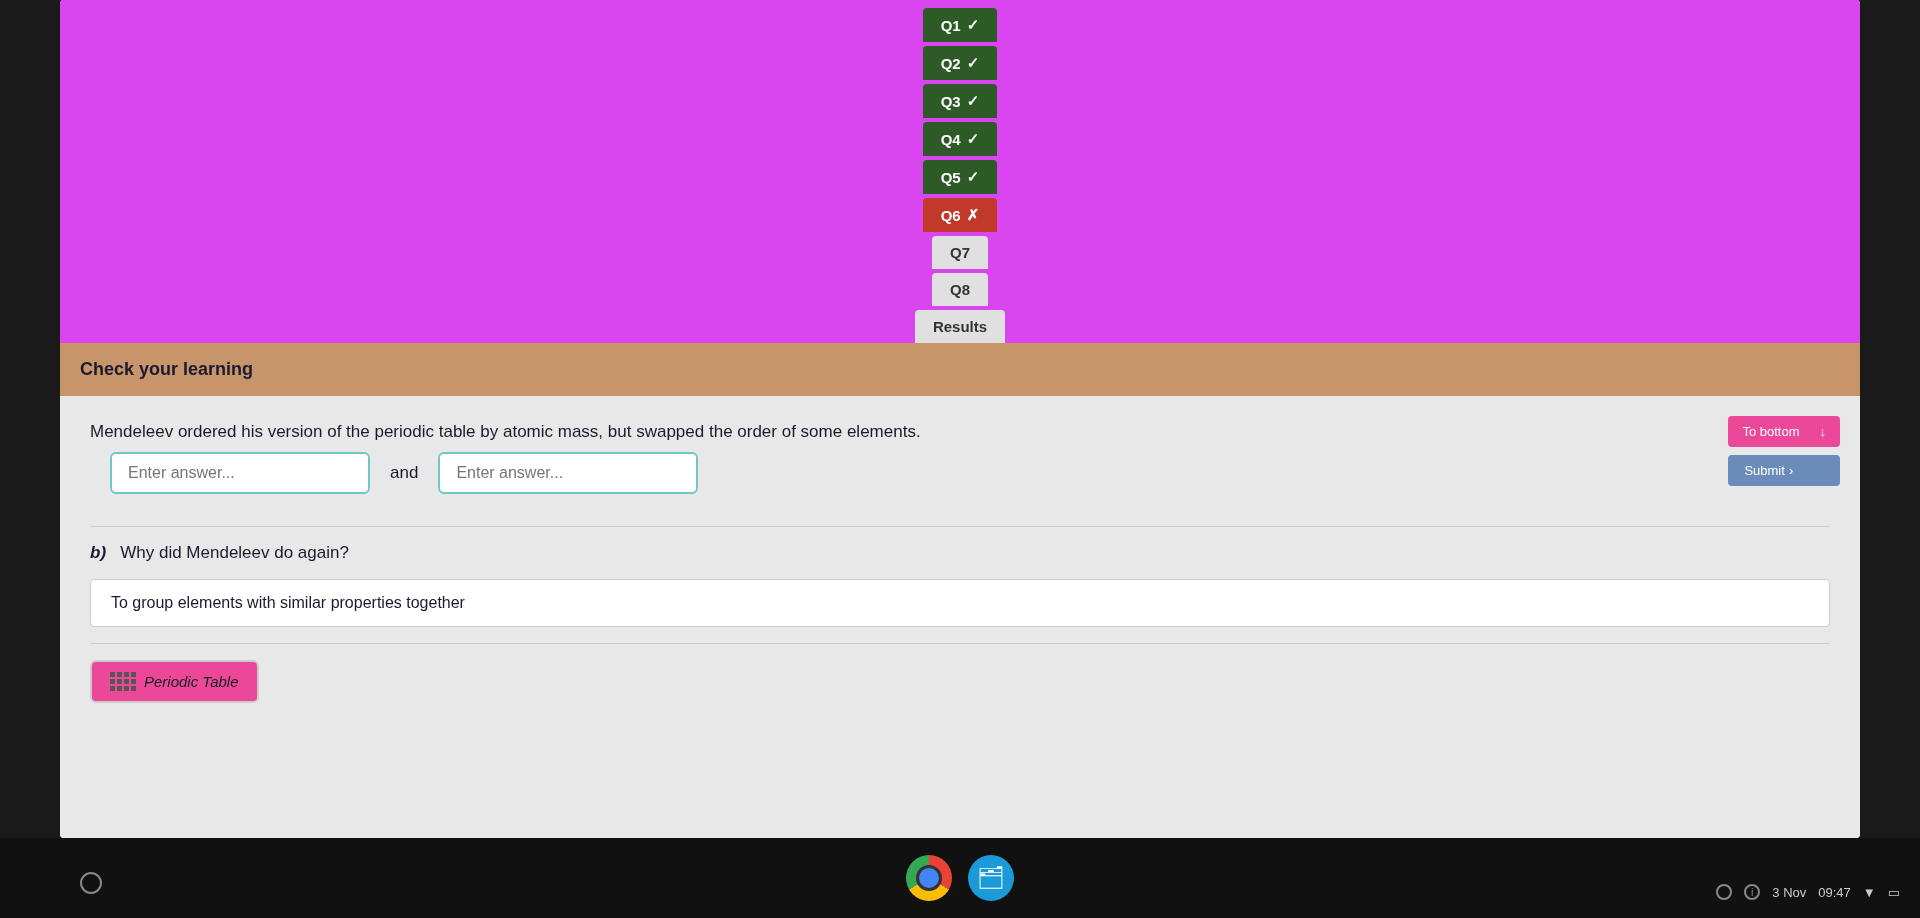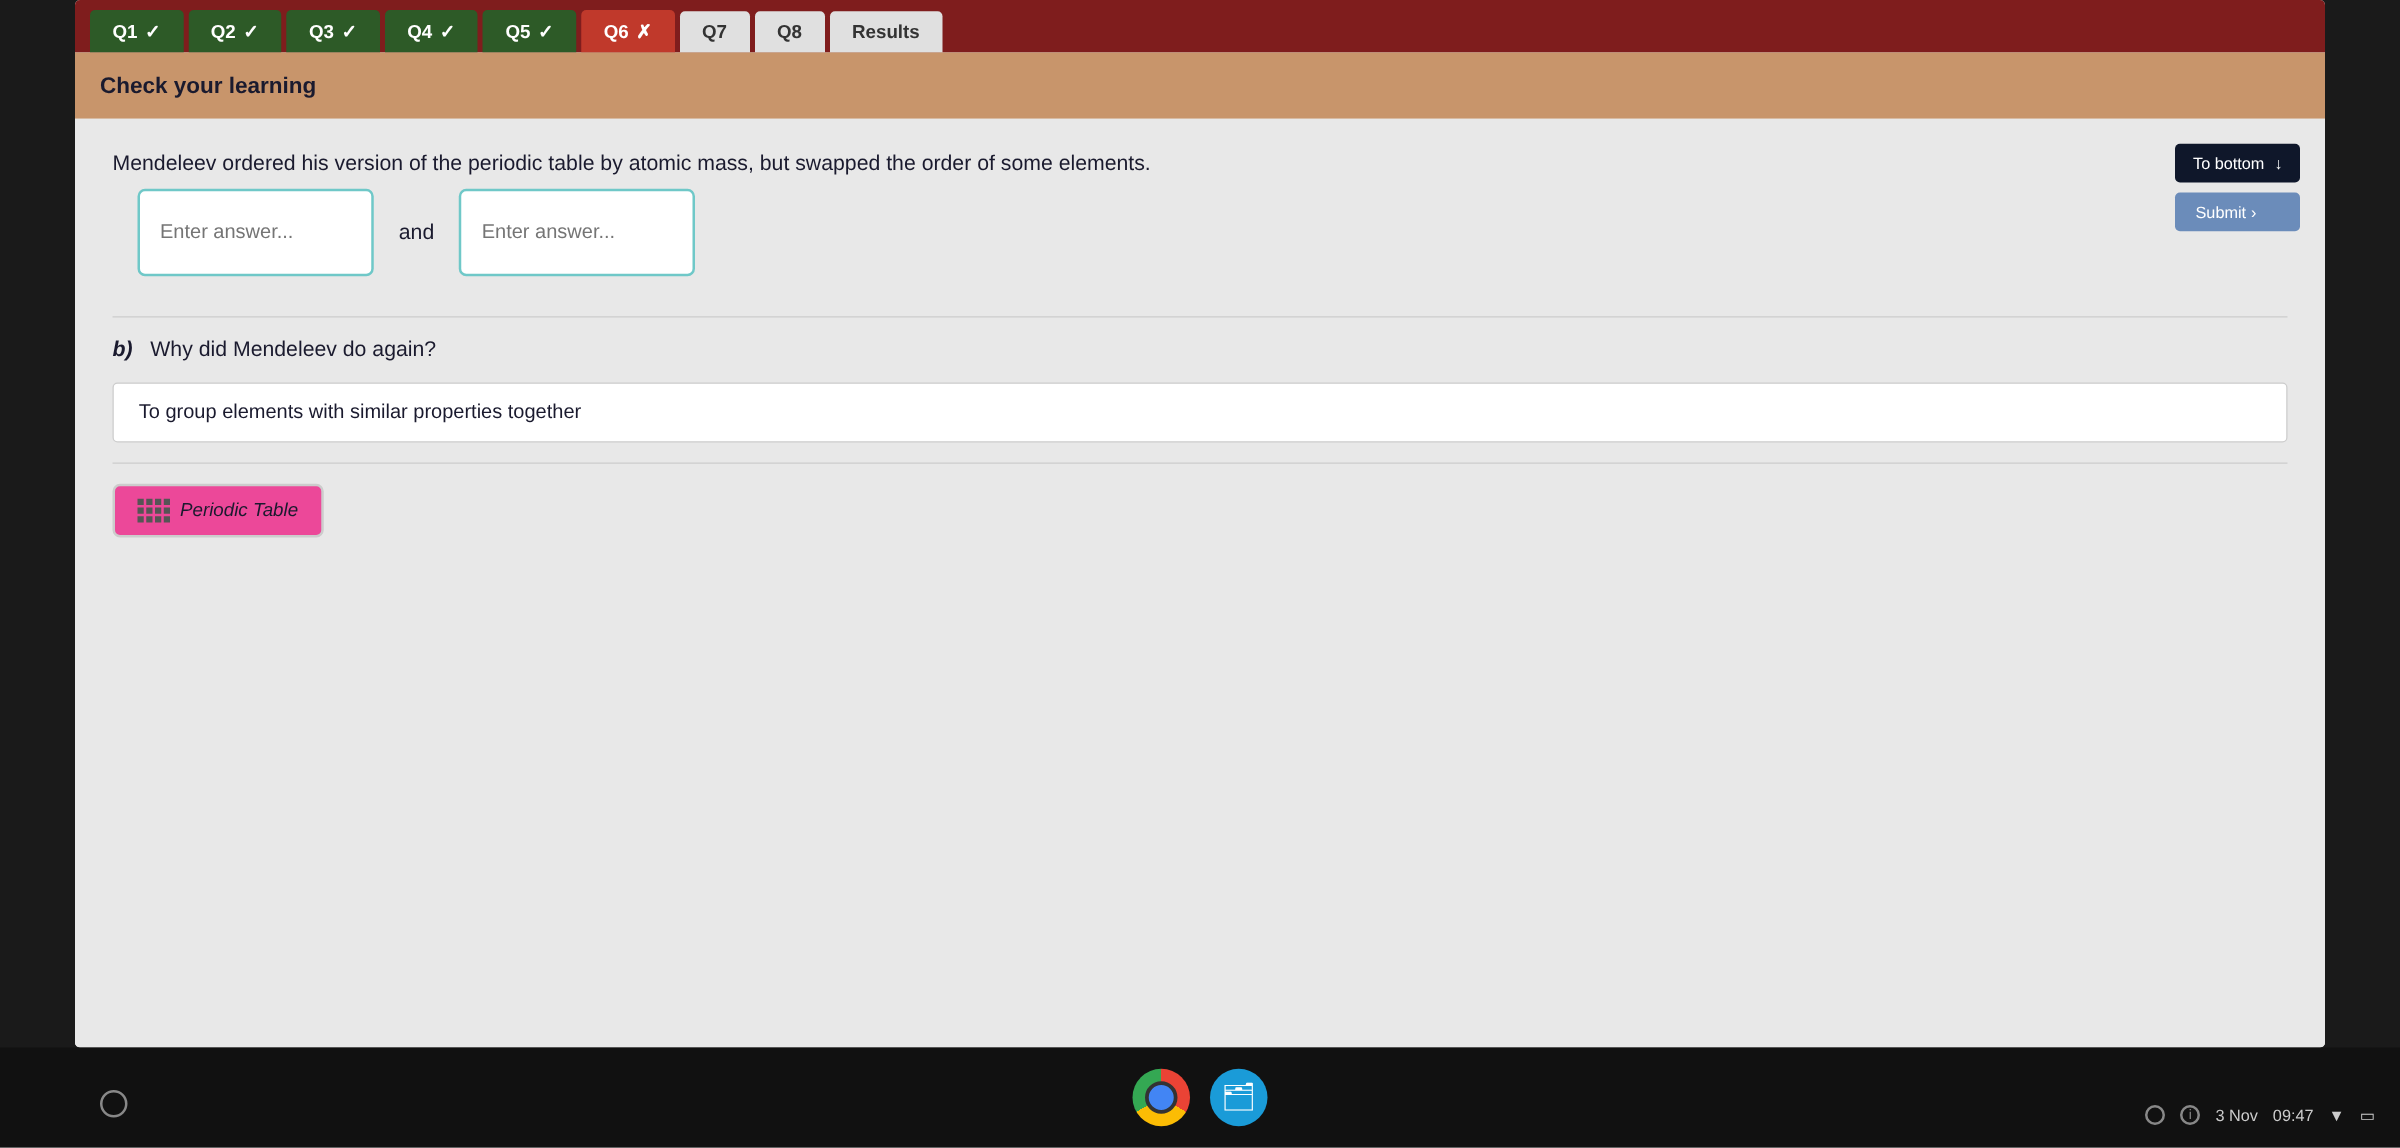--- a/index.html
+++ b/index.html
@@ -21,26 +21,27 @@
       bottom: 80px;
       background: #f0f0f0;
       border-radius: 4px;
       overflow: hidden;
       display: flex;
       flex-direction: column;
     }
 
     
     .tab-bar {
-      background: #7f1d1d;
+      background: #d946ef;
       display: flex;
       align-items: center;
       padding: 8px 12px 0;
       gap: 4px;
       border-bottom: none;
+      flex-direction: column;
     }
 
     .tab {
       padding: 8px 18px;
       border-radius: 4px 4px 0 0;
       font-size: 15px;
       font-weight: 600;
       cursor: pointer;
       display: flex;
       align-items: center;
@@ -108,24 +109,24 @@
       align-items: center;
       gap: 20px;
       margin-bottom: 32px;
       margin-left: 20px;
     }
 
     .answer-input {
       border: 2px solid #6fc8c8;
       background: white;
       border-radius: 6px;
-      padding: 24px 16px;
+      padding: 10px 16px;
       font-size: 16px;
       color: #999;
-      width: 189px;
+      width: 260px;
       outline: none;
     }
 
     .and-text {
       font-size: 17px;
       color: #1a1a2e;
     }
 
     .divider {
       border: none;
@@ -198,30 +199,30 @@
     .right-buttons {
       position: absolute;
       right: 20px;
       top: 20px;
       display: flex;
       flex-direction: column;
       gap: 8px;
     }
 
     .to-bottom-btn {
-      background: #0f172a;
+      background: #ec4899;
       color: white;
       border: none;
       border-radius: 4px;
       padding: 8px 14px;
       font-size: 13px;
       cursor: pointer;
       display: flex;
       align-items: center;
-      gap: 8px;
+      gap: 20px;
     }
 
     .submit-btn {
       background: #6b8cba;
       color: white;
       border: none;
       border-radius: 4px;
       padding: 8px 16px;
       font-size: 13px;
       cursor: pointer;

